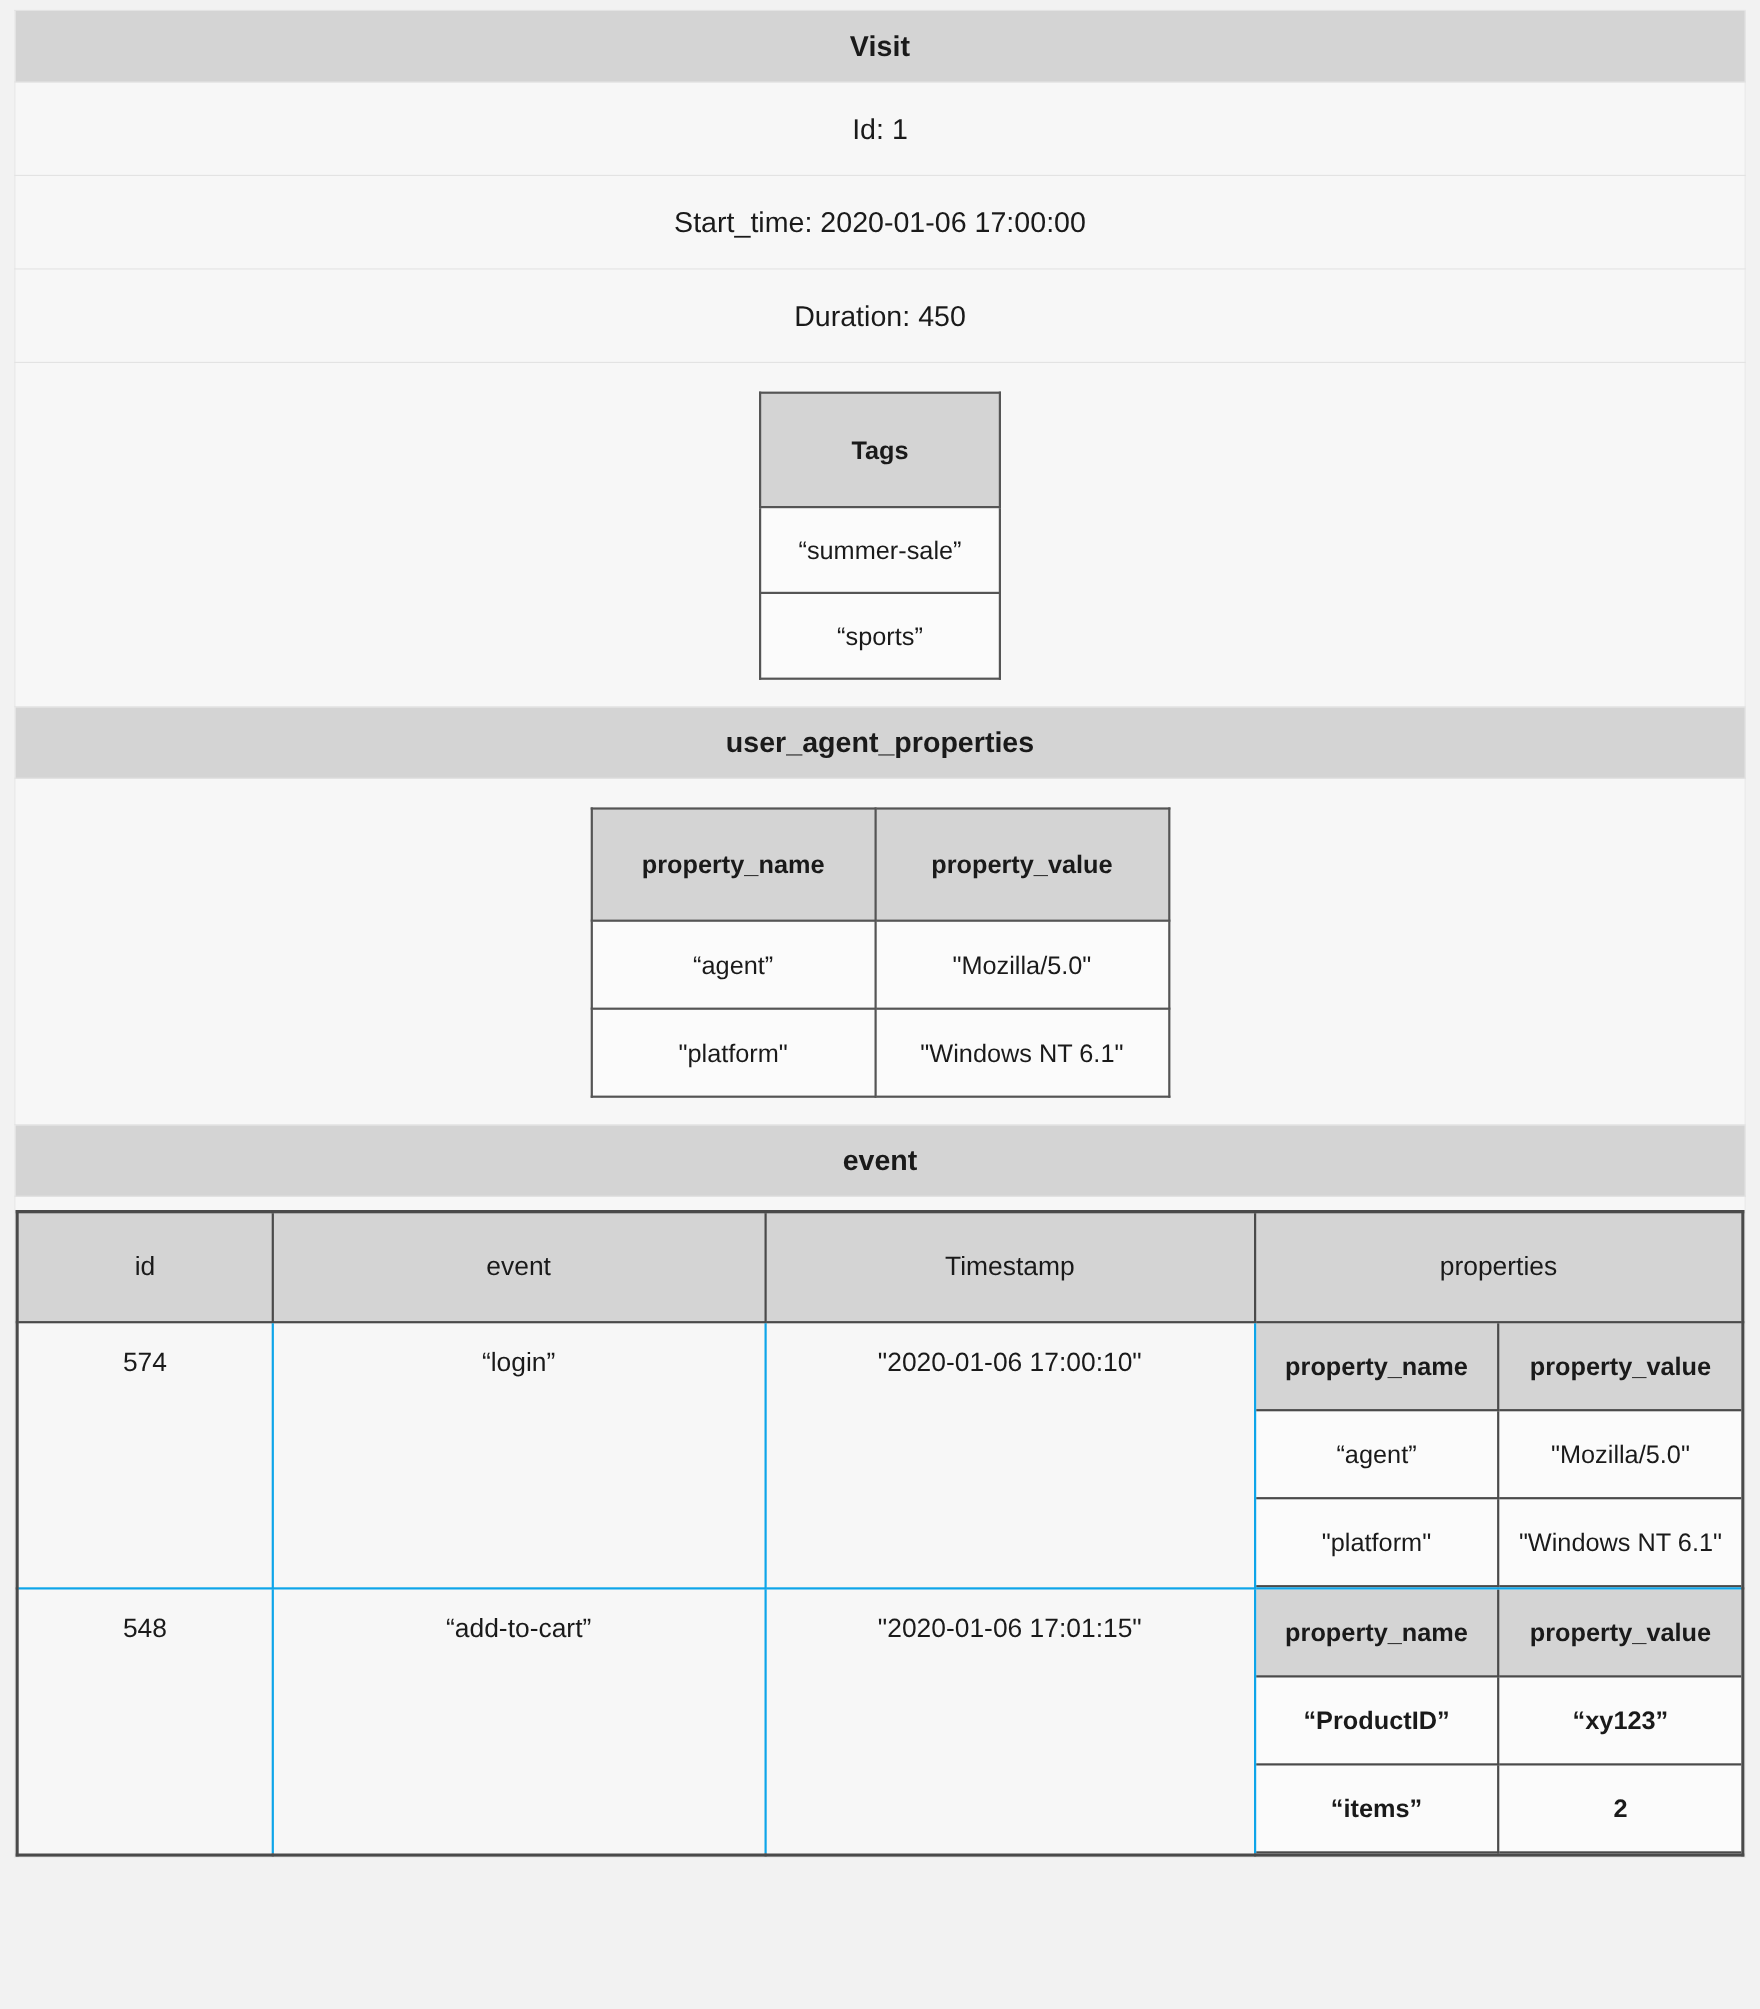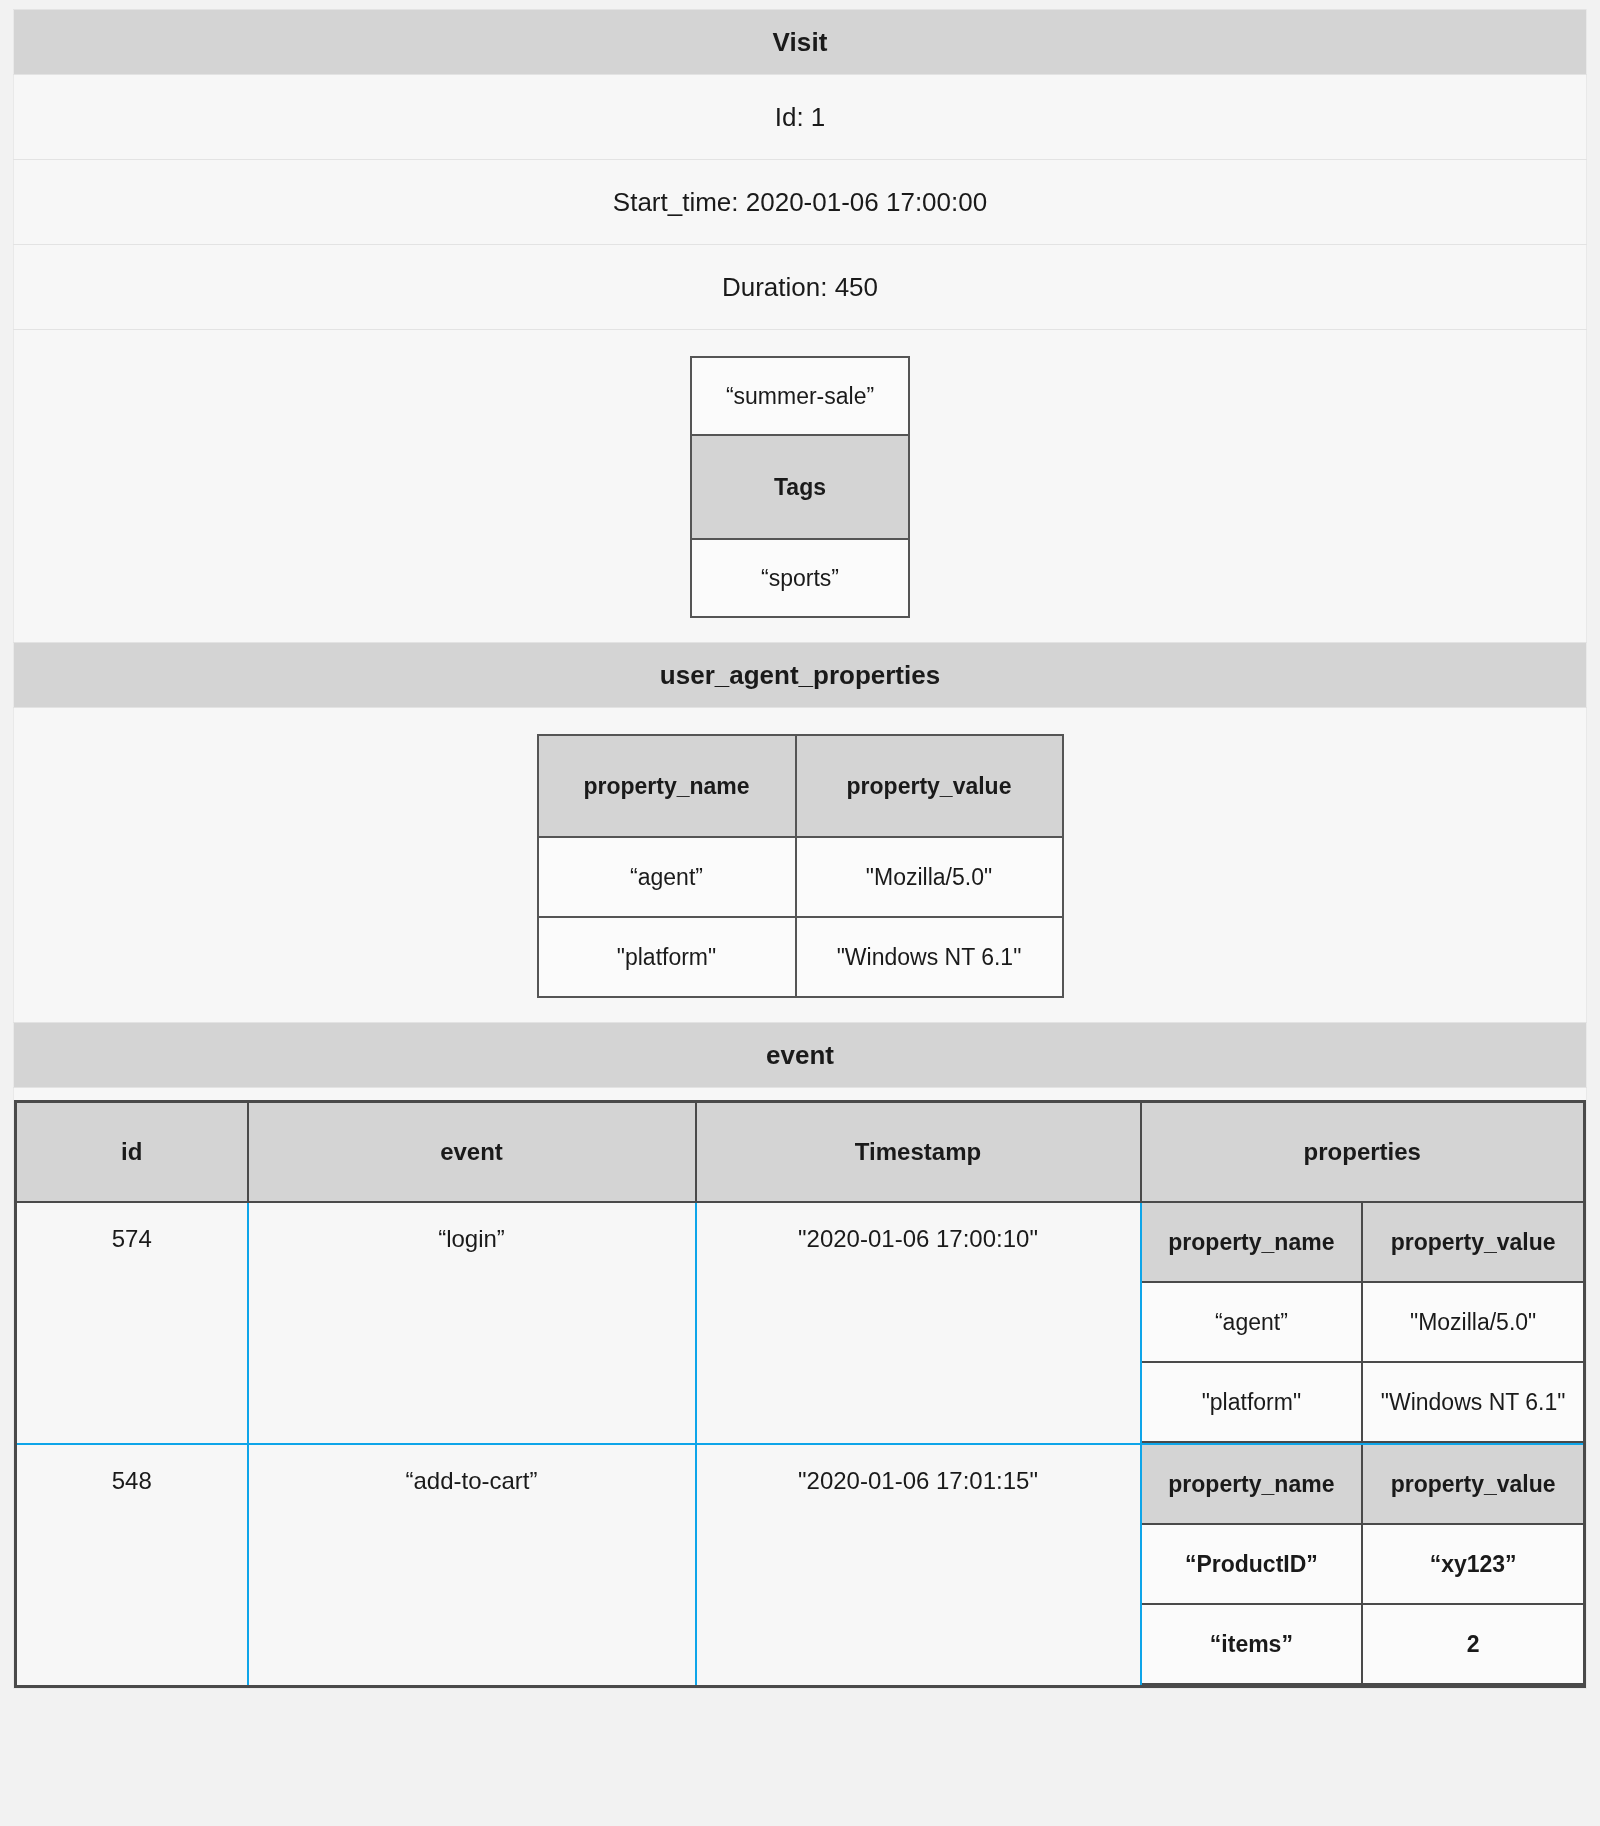--- a/index.html
+++ b/index.html
@@ -106,21 +106,21 @@
     width: 100%;
     border-collapse: collapse;
     table-layout: fixed;
     border: 3px solid #4a4a4a;
   }
 
   table.event > thead > tr > th {
     background: #d4d4d4;
     border: 2px solid #4a4a4a;
     font-size: 24px;
-    font-weight: bold;
+    font-weight: normal;
     height: 96px;
     text-align: center;
     vertical-align: middle;
   }
 
   table.event > tbody > tr > td {
     background: #f7f7f7;
     border: 2px solid #0ea5e9;
     font-size: 24px;
     text-align: center;
@@ -184,24 +184,24 @@
       </tr>
       <tr>
         <td class="bar field">Duration: 450</td>
       </tr>
 
       <tr>
         <td class="bar body">
           <table class="tags inner">
             <tbody>
               <tr>
+                <th>Tags</th>
+              </tr>
+              <tr>
                 <td>“summer-sale”</td>
-              </tr>
-              <tr>
-                <th>Tags</th>
               </tr>
               <tr>
                 <td>“sports”</td>
               </tr>
             </tbody>
           </table>
         </td>
       </tr>
 
       <tr>

